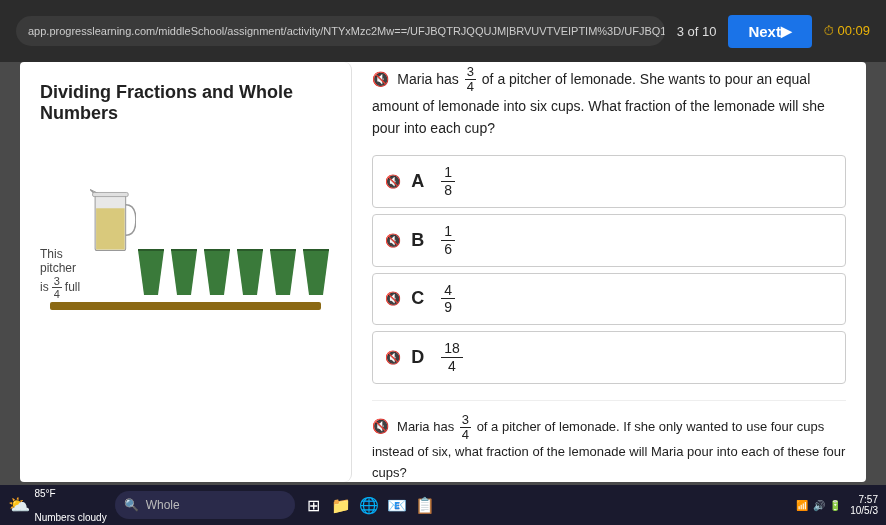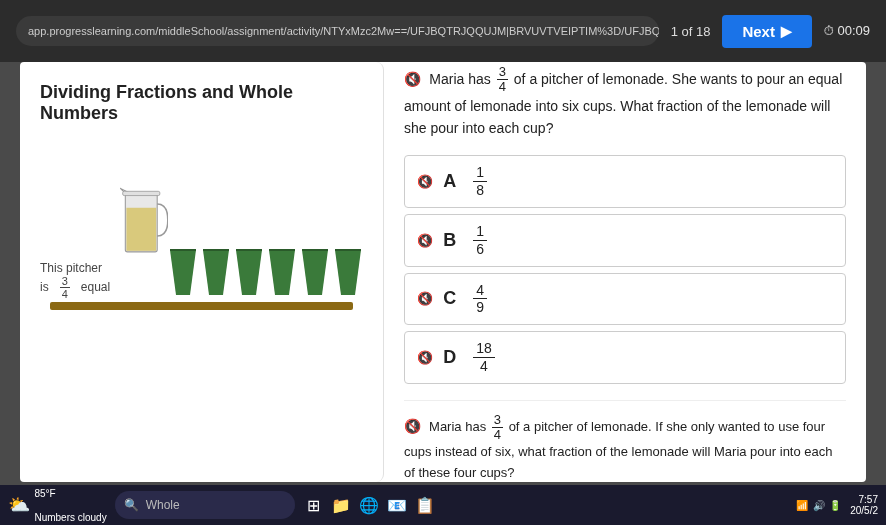--- a/index.html
+++ b/index.html
@@ -38,42 +38,42 @@
       background: #1a73e8;
       color: white;
       border: none;
       border-radius: 4px;
       padding: 8px 20px;
       font-size: 15px;
       font-weight: bold;
       cursor: pointer;
       display: flex;
       align-items: center;
-      gap: 6px;
+      gap: 0;
     }
     .next-button .arrow { font-size: 14px; }
     .timer {
-      color: #e5e5e5;
+      color: #eab308;
       font-size: 13px;
       white-space: nowrap;
     }
 
     
     .main-content {
       background: white;
       margin: 0 20px;
       height: 420px;
       border-radius: 4px;
       display: flex;
       overflow: hidden;
     }
 
     
     .left-panel {
-      width: 364px;
+      width: 332px;
       padding: 20px;
       border-right: 1px solid #e0e0e0;
       flex-shrink: 0;
       border-radius: 8px;
     }
     .section-title {
       font-size: 18px;
       font-weight: bold;
       color: #222;
       margin-bottom: 16px;
@@ -239,46 +239,46 @@
     .inline-fraction .num { border-bottom: 1px solid #222; padding: 0 2px; }
     .inline-fraction .den { padding: 0 2px; }
   </style>
 </head>
 <body>
 
 <div class="top-bar">
   <div class="url-bar">
     <span>app.progresslearning.com/middleSchool/assignment/activity/NTYxMzc2Mw==/UFJBQTRJQQUJM|BRVUVTVEIPTIM%3D/UFJBQ1IQQDVRVUVTVEIPTIME...</span>
   </div>
-  <span class="page-counter">1 of 18</span>
+  <span class="page-counter">3 of 10</span>
   <button class="next-button">
     <span>Next</span>
     <span class="arrow">▶</span>
   </button>
   <span class="timer">
     <span>⏱</span>
     <span>00:09</span>
   </span>
 </div>
 
 <div class="main-content">
 
   <div class="left-panel">
     <div class="section-title">Dividing Fractions and Whole Numbers</div>
 
     <div style="display:flex; align-items:flex-end; margin-top:10px;">
       <div style="display:flex; flex-direction:column; align-items:flex-start; margin-right:10px; font-size:12px; color:#444;">
         <span>This pitcher</span>
-        <span style="display:flex;align-items:center;gap:11px;">
+        <span style="display:flex;align-items:center;gap:3px;">
           <span>is</span>
           <span style="display:inline-flex;flex-direction:column;align-items:center;font-size:11px;line-height:1.1;">
             <span style="border-bottom:1px solid #444;padding:0 2px;">3</span>
             <span style="padding:0 2px;">4</span>
           </span>
-          <span>equal</span>
+          <span>full</span>
         </span>
       </div>
 
       <svg width="90" height="160" viewBox="0 0 90 160">
 
         <rect x="10" y="30" width="60" height="110" rx="4" fill="#e8e8e8" stroke="#999" stroke-width="2"></rect>
 
         <rect x="12" y="57" width="56" height="81" fill="#d4c060" opacity="0.8"></rect>
 
         <path d="M70 50 Q90 50 90 80 Q90 110 70 110" fill="none" stroke="#999" stroke-width="3"></path>
@@ -409,16 +409,16 @@
   </div>
 
   <div class="taskbar-right">
     <div class="sys-icons">
       <span>📶</span>
       <span>🔊</span>
       <span>🔋</span>
     </div>
     <div class="clock">
       <div>7:57</div>
-      <div>20/5/2</div>
+      <div>10/5/3</div>
     </div>
   </div>
 </div>
 
 </body></html>

